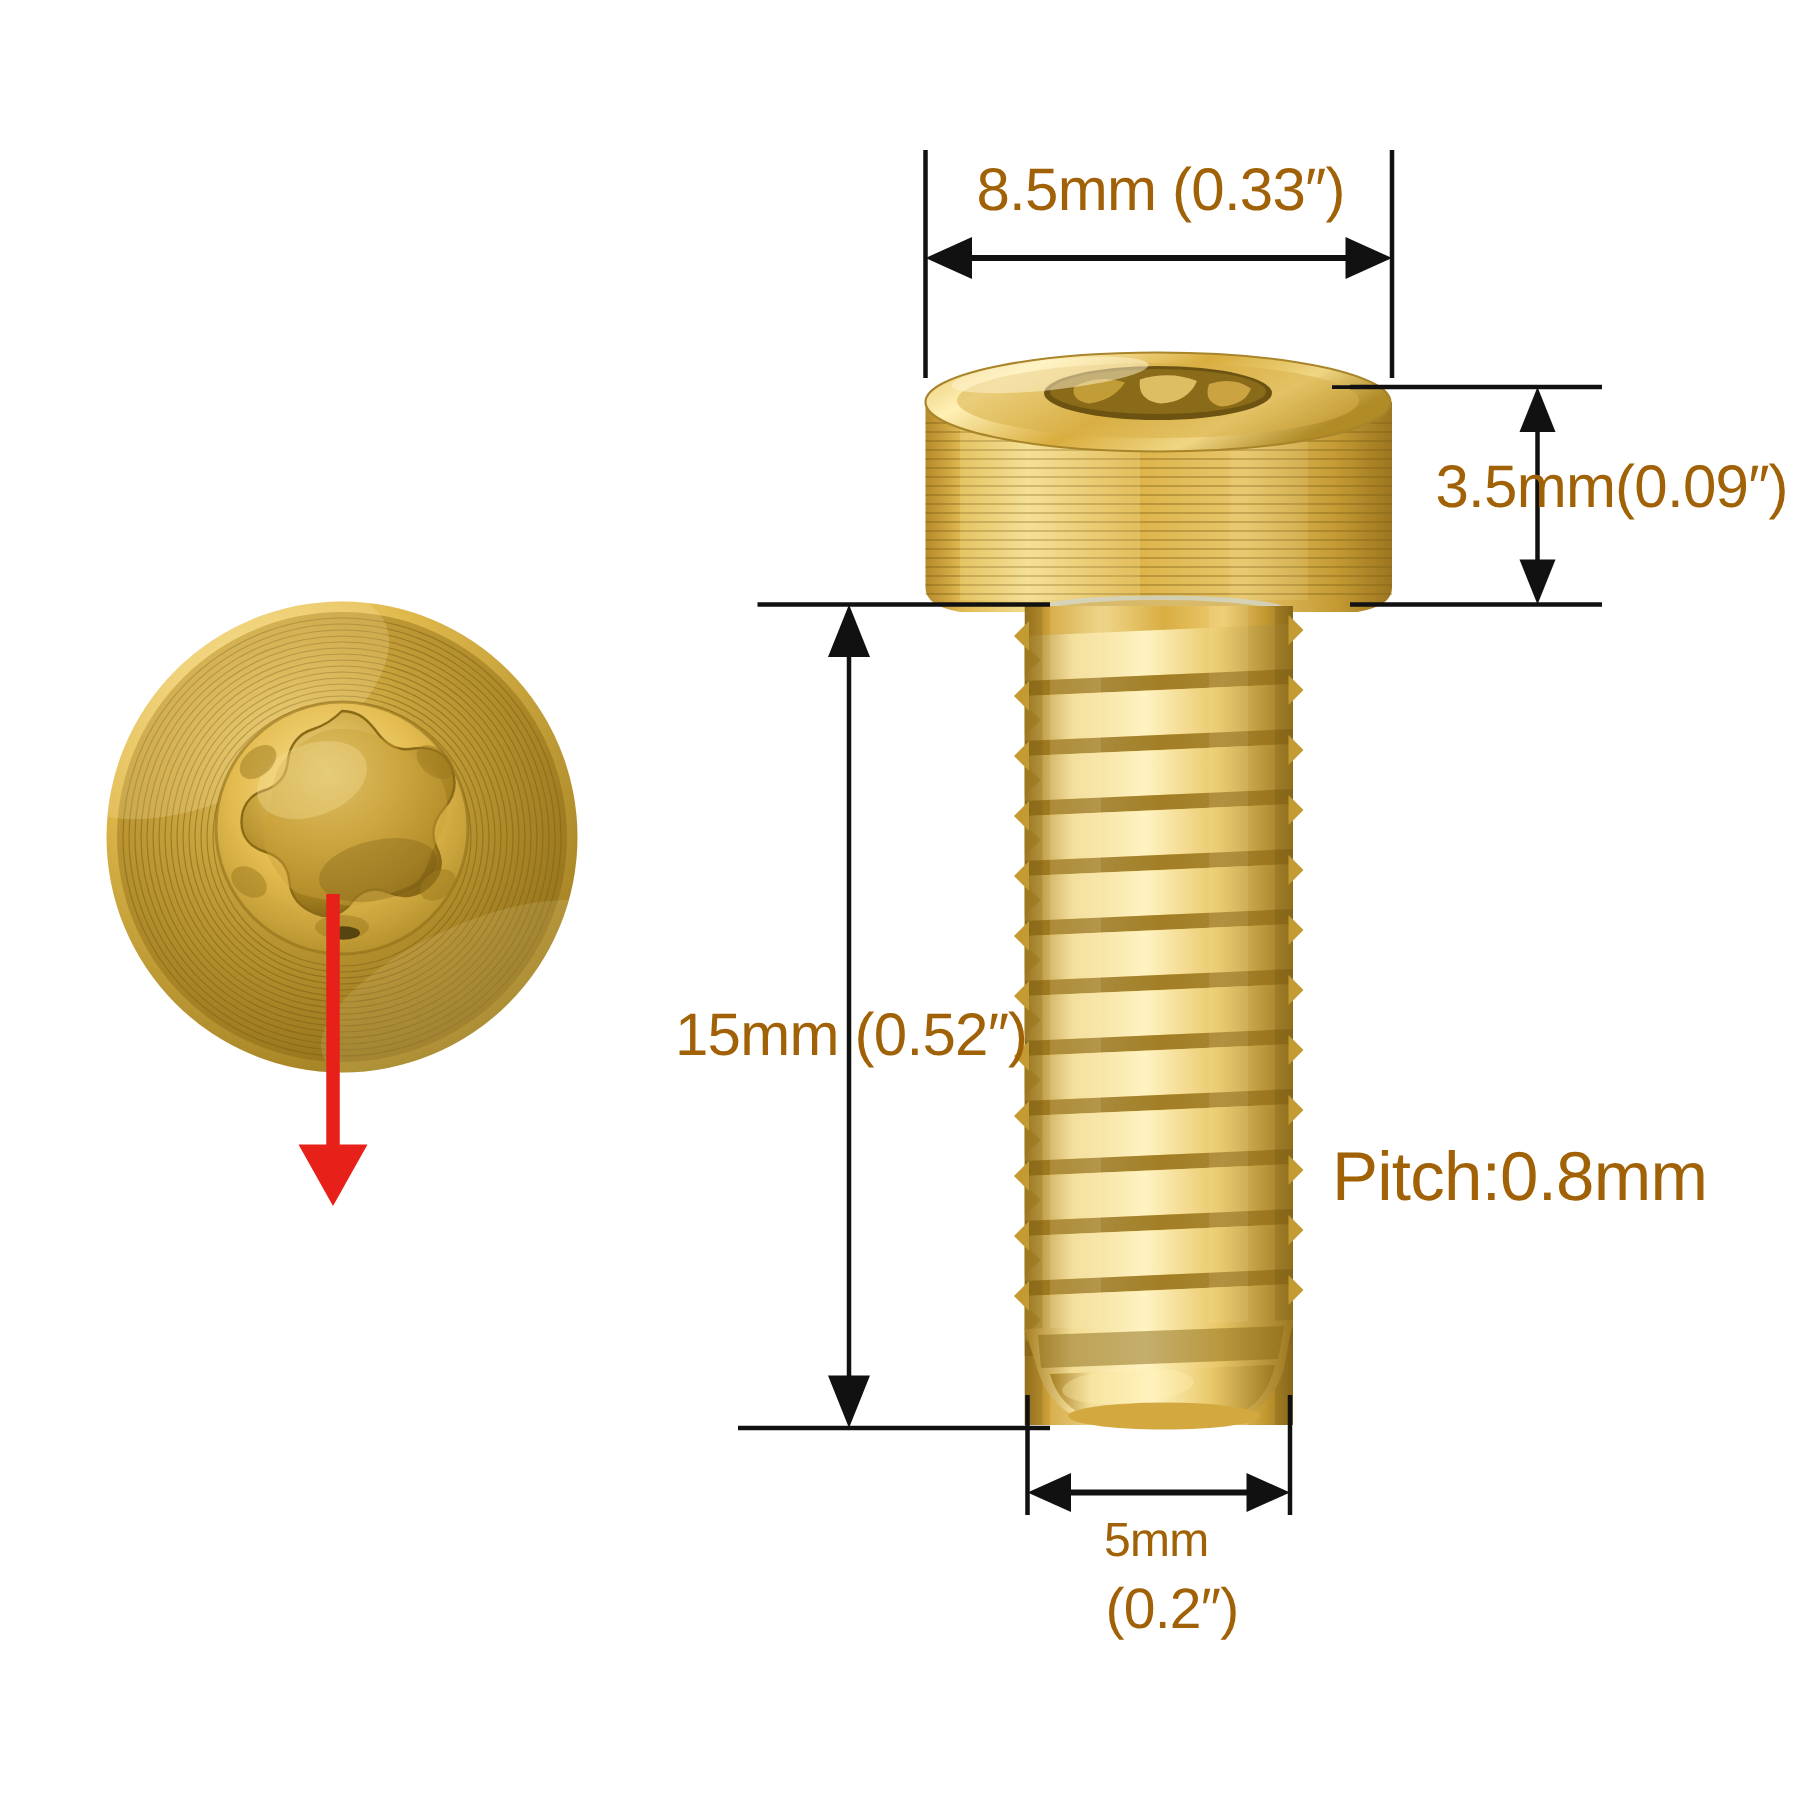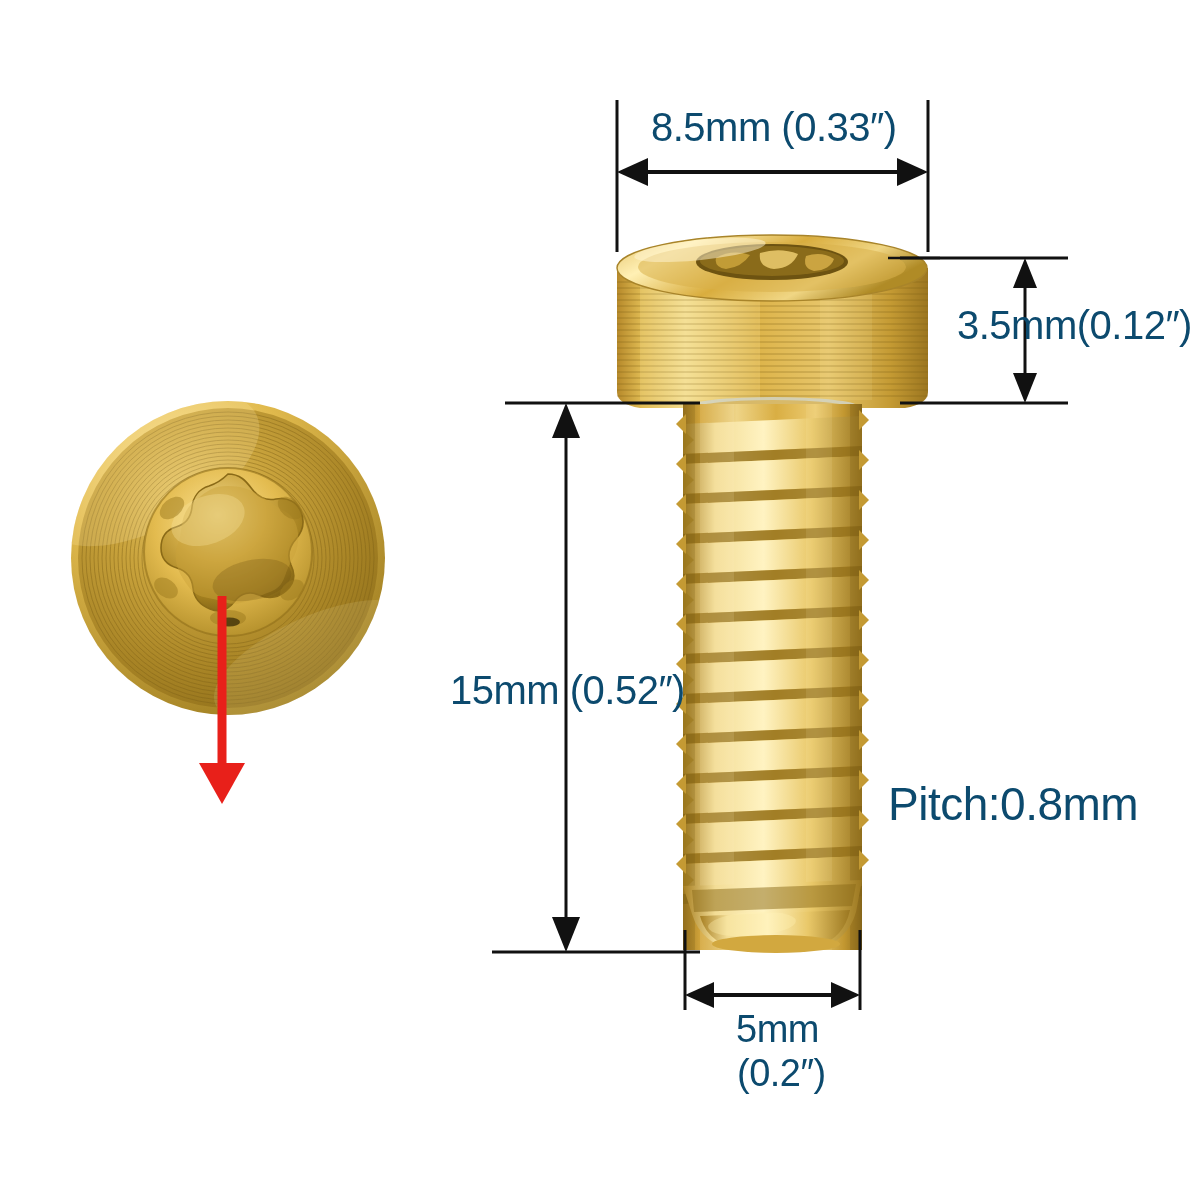--- a/index.html
+++ b/index.html
@@ -10,31 +10,31 @@
   #stage {
     position: relative;
     width: 1200px;
     height: 1200px;
     background: #ffffff;
     overflow: hidden;
     font-family: "Liberation Sans", sans-serif;
   }
   .label {
     position: absolute;
-    color: #0c4a6e;
+    color: #a16207;
     white-space: nowrap;
     font-family: "Liberation Sans", sans-serif;
     font-weight: 400;
     letter-spacing: -0.5px;
   }
   #lbl-top-width   { left: 651px; top: 105px;  font-size: 40px; }
   #lbl-head-height { left: 957px; top: 303px;  font-size: 40px; }
   #lbl-length      { left: 450px; top: 668px;  font-size: 40px; }
-  #lbl-pitch       { left: 888px; top: 757px;  font-size: 46px; margin-top: 20px; }
-  #lbl-shaft-dia-1 { left: 736px; top: 1008px; font-size: 38px; }
+  #lbl-pitch       { left: 888px; top: 757px;  font-size: 46px; }
+  #lbl-shaft-dia-1 { left: 736px; top: 1008px; font-size: 32px; }
   #lbl-shaft-dia-2 { left: 737px; top: 1052px; font-size: 38px; }
   #lbl-wrench      { left: 44px;  top: 806px;  font-size: 44px; }
   svg { display: block; position: absolute; left: 0; top: 0; }
 </style>
 </head>
 <body>
 
 <div id="stage">
 
   <svg width="1200" height="1200" viewBox="0 0 1200 1200">
@@ -375,21 +375,21 @@
       <line x1="696" y1="995" x2="849" y2="995" stroke-width="4"></line>
       <polygon points="685,995 714,982 714,1008" stroke="none"></polygon>
       <polygon points="860,995 831,982 831,1008" stroke="none"></polygon>
 
       <line x1="888" y1="258" x2="940" y2="258" stroke-width="2.5"></line>
     </g>
   </svg>
 
   <div class="label" id="lbl-top-width">8.5mm (0.33″)</div>
 
-  <div class="label" id="lbl-head-height">3.5mm(0.12″)</div>
+  <div class="label" id="lbl-head-height">3.5mm(0.09″)</div>
 
   <div class="label" id="lbl-length">15mm (0.52″)</div>
 
   <div class="label" id="lbl-pitch">Pitch:0.8mm</div>
 
   <div class="label" id="lbl-shaft-dia-1">5mm</div>
 
   <div class="label" id="lbl-shaft-dia-2">(0.2″)</div>
 
 

